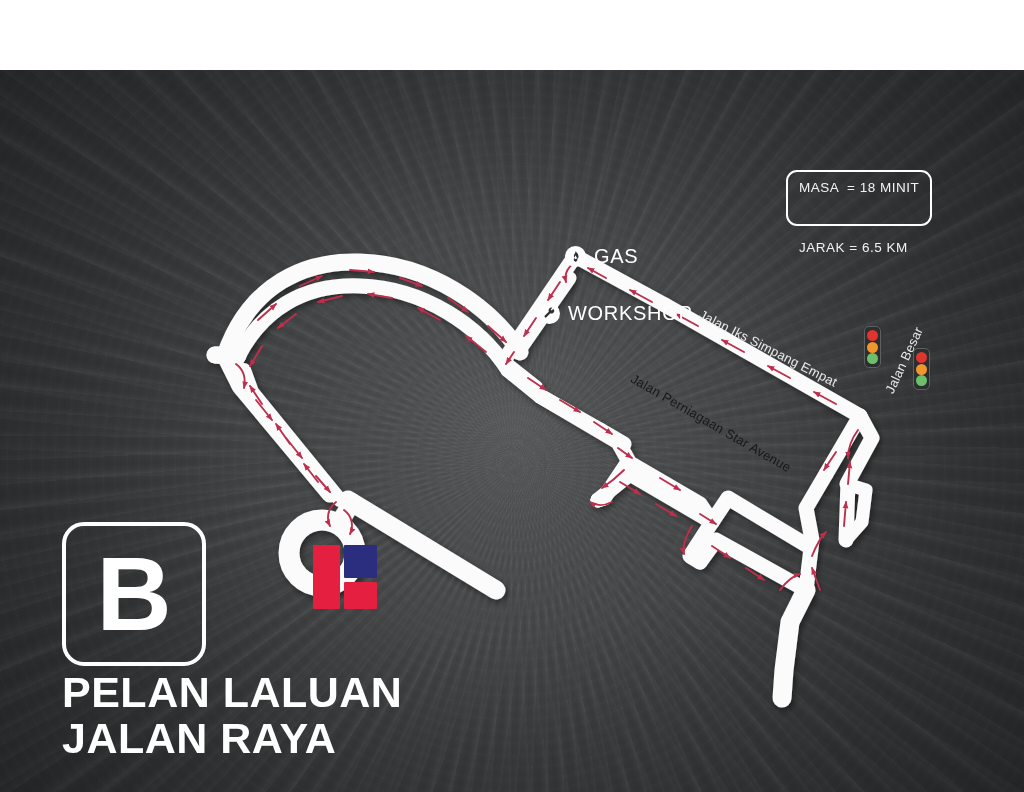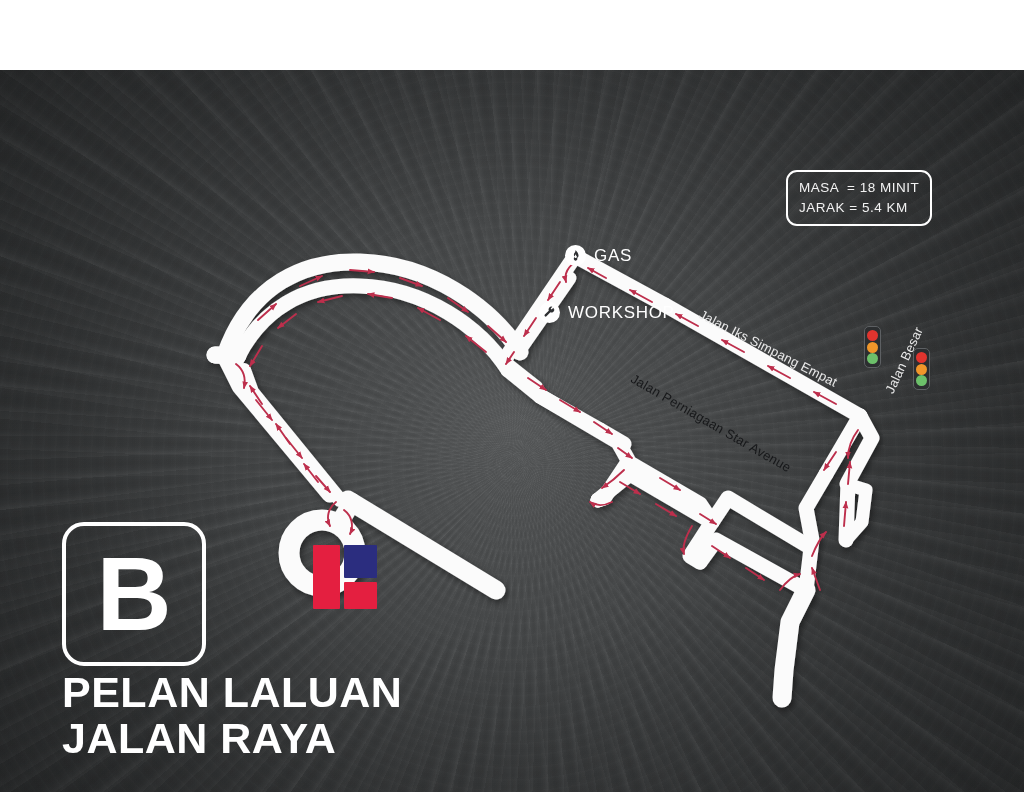--- a/index.html
+++ b/index.html
@@ -53,30 +53,30 @@
 
   
   #info-box{
     position:absolute;left:786px;top:100px;width:146px;height:56px;
     border:2.5px solid #fff;border-radius:11px;
     display:flex;flex-direction:column;justify-content:center;
     padding:0 0 0 11px;box-sizing:border-box;
   }
   #info-box div{
     color:#f2f2f2;font-size:13.5px;letter-spacing:.5px;line-height:1.45;
-    white-space:pre;font-family:"Liberation Sans",sans-serif;
+    white-space:pre;font-family:"Liberation Sans",sans-serif;margin-top:40px;
   }
 
   
   .poi{position:absolute;display:flex;align-items:center;gap:8px;}
   .poi .disc{
     width:21px;height:21px;border-radius:50%;background:#ffffff;
     display:flex;align-items:center;justify-content:center;flex:0 0 auto;
   }
-  .poi .lbl{color:#fff;font-size:17px;letter-spacing:.7px;}
+  .poi .lbl{color:#fff;font-size:20px;letter-spacing:.7px;}
   #poi-gas{left:565px;top:175px;}
   #poi-workshop{left:539px;top:232px;}
 
   
   .road-label{
     position:absolute;white-space:nowrap;font-size:13px;letter-spacing:.25px;
     font-family:"Liberation Sans",sans-serif;
   }
   #label-iks{left:700px;top:236px;color:#e9e9e9;transform:rotate(27deg);transform-origin:0 50%;}
   #label-star{left:632px;top:300px;color:#17181a;transform:rotate(30deg);transform-origin:0 50%;}
@@ -256,21 +256,21 @@
       <path d="M858,360 C852,368 848,378 848,388"></path>
 
       <path d="M612,432 C604,436 596,436 590,432"></path>
       <path d="M660,408 L680,420"></path>
       <path d="M700,444 L716,454"></path>
     </g>
   </svg>
 
   <div id="info-box">
     <div>MASA  = 18 MINIT</div>
-    <div>JARAK = 5.4 KM</div>
+    <div>JARAK = 6.5 KM</div>
   </div>
 
   <div class="poi" id="poi-gas">
     <span class="disc">
       <svg width="13" height="13" viewBox="0 0 24 24" aria-hidden="true">
         <path d="M12 2c.5 4-3 5.2-3 8.6 0 1.4.8 2.6 2 3.1-.3-1.6.4-3 1.6-3.9-.2 2.1 1 2.8 1.8 4.2.6 1 .4 2.3-.4 3.1 2.1-.6 3.6-2.6 3.6-5C17.6 8 14.6 5.2 12 2z" fill="#2e3032"></path>
         <path d="M10.4 14.8c-1 .9-1.6 2-1.6 3.2 0 2 1.6 3.5 3.4 3.5s3.3-1.5 3.3-3.3c0-1.3-.7-2.2-1.5-3.2-.5 1-1.2 1.6-2 1.6-.9 0-1.5-.7-1.6-1.8z" fill="#2e3032"></path>
       </svg>
     </span>
     <span class="lbl">GAS</span>

